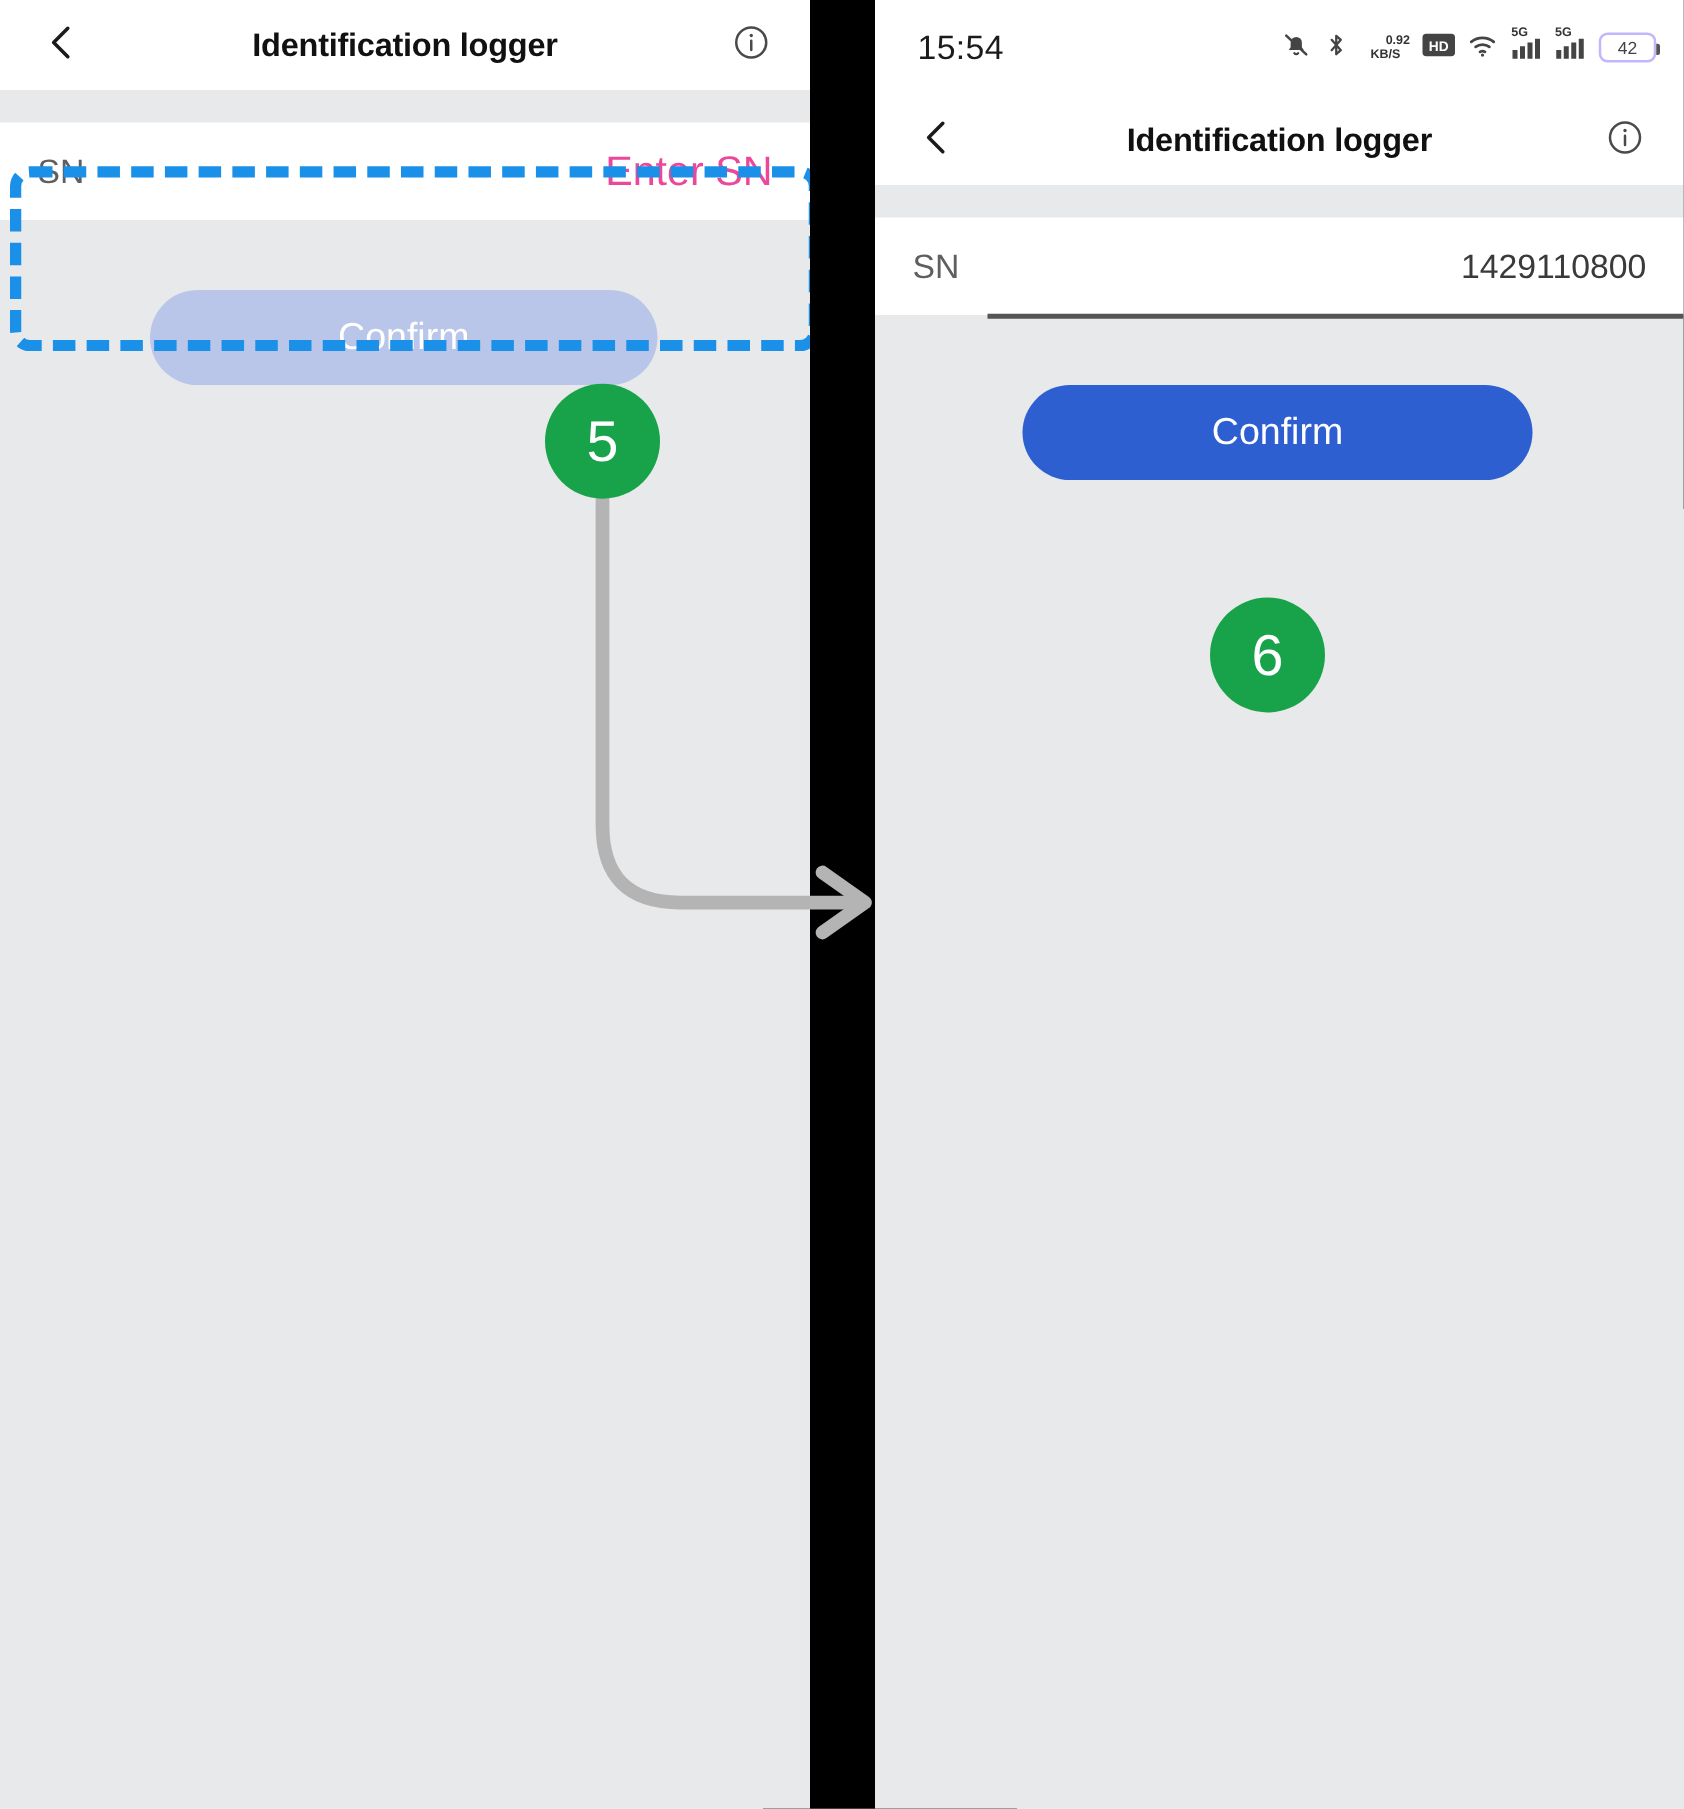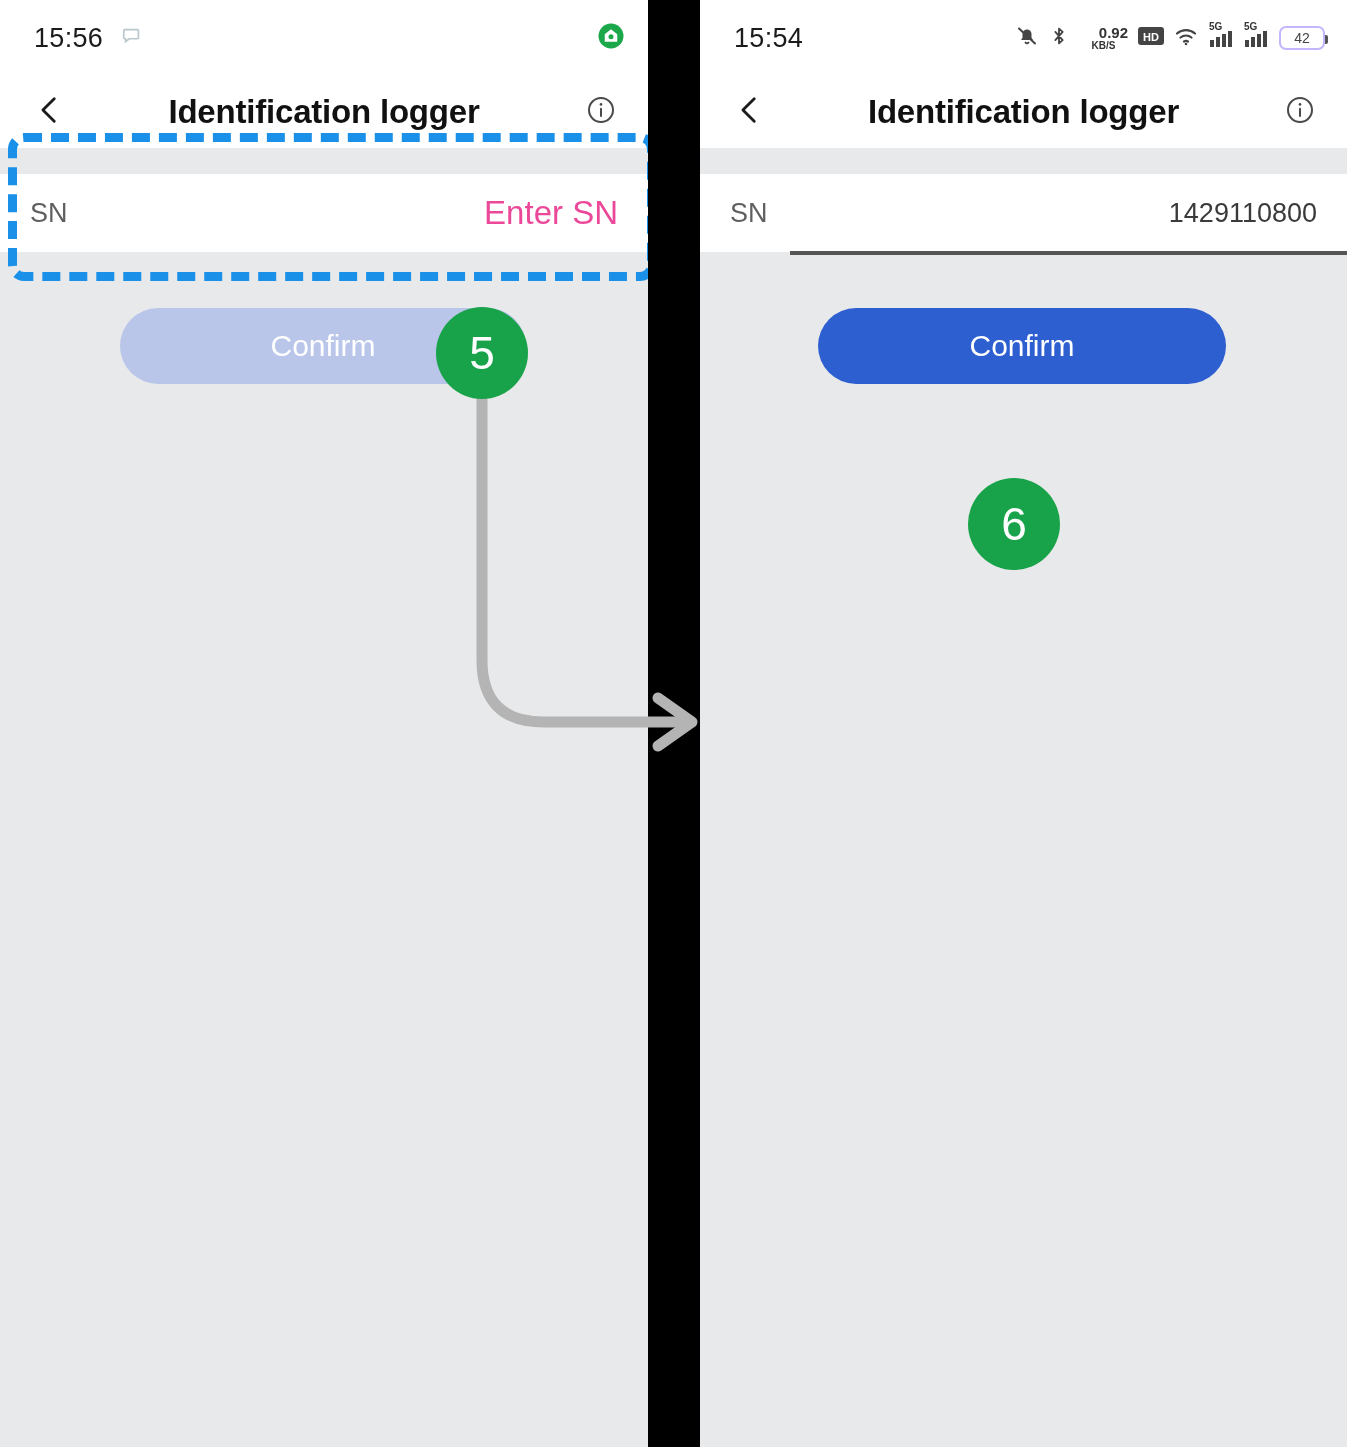--- a/index.html
+++ b/index.html
@@ -67,21 +67,21 @@
     gap: 9px;
   }
   .si { display: block; }
   .netspeed {
     display: flex;
     flex-direction: column;
     align-items: center;
     line-height: 1;
     color: #333;
   }
-  .netspeed .ns-val { font-size: 15px; font-weight: 700; padding-left: 20px; }
+  .netspeed .ns-val { font-size: 10px; font-weight: 700; padding-left: 20px; }
   .netspeed .ns-unit { font-size: 10px; font-weight: 700; margin-top: 1px; }
   .sig-wrap { position: relative; display: block; }
   .sig-5g {
     position: absolute;
     top: -2px;
     left: 0px;
     font-size: 10px;
     font-weight: 700;
     color: #333;
     line-height: 1;
@@ -129,21 +129,21 @@
     display: flex;
     align-items: center;
     justify-content: center;
     cursor: pointer;
   }
   .appbar-title {
     position: absolute;
     left: 0;
     right: 0;
     text-align: center;
-    font-size: 33px;
+    font-size: 26px;
     font-weight: 700;
     color: #111111;
     letter-spacing: -0.2px;
     pointer-events: none;
   }
   .info-btn {
     margin-left: auto;
     width: 46px;
     height: 46px;
     display: flex;
@@ -267,40 +267,20 @@
     pointer-events: none;
   }
 </style>
 </head>
 <body>
 
 <div id="stage">
 
   <div class="panel" id="panel-left">
 
-    <div class="statusbar">
-      <span class="status-time">15:56</span>
-      <span class="status-left-icons">
-        <span class="si">
-          <svg width="22" height="22" viewBox="0 0 24 24" fill="none" stroke="#b9c6cc" stroke-width="1.8">
-            <path d="M4 5h14a1 1 0 0 1 1 1v8a1 1 0 0 1-1 1H9l-4 3v-3H4a1 1 0 0 1-1-1V6a1 1 0 0 1 1-1z"></path>
-          </svg>
-        </span>
-      </span>
-      <span class="status-spacer"></span>
-      <span class="status-right-icons">
-        <span class="si">
-          <svg width="30" height="30" viewBox="0 0 24 24">
-            <circle cx="12" cy="12" r="10" fill="#1aa84a"></circle>
-            <path d="M12 6.5 L17 10.5 V16.5 H7 V10.5 Z" fill="#ffffff"></path>
-            <circle cx="12" cy="12.6" r="2" fill="#1aa84a"></circle>
-          </svg>
-        </span>
-      </span>
-    </div>
 
     <div class="appbar">
       <span class="back-btn">
         <span>
           <svg width="34" height="34" viewBox="0 0 24 24" fill="none" stroke="#1b1b1b" stroke-width="2" stroke-linecap="round" stroke-linejoin="round">
             <polyline points="15 4 7 12 15 20"></polyline>
           </svg>
         </span>
       </span>
       <span class="appbar-title">Identification logger</span>

